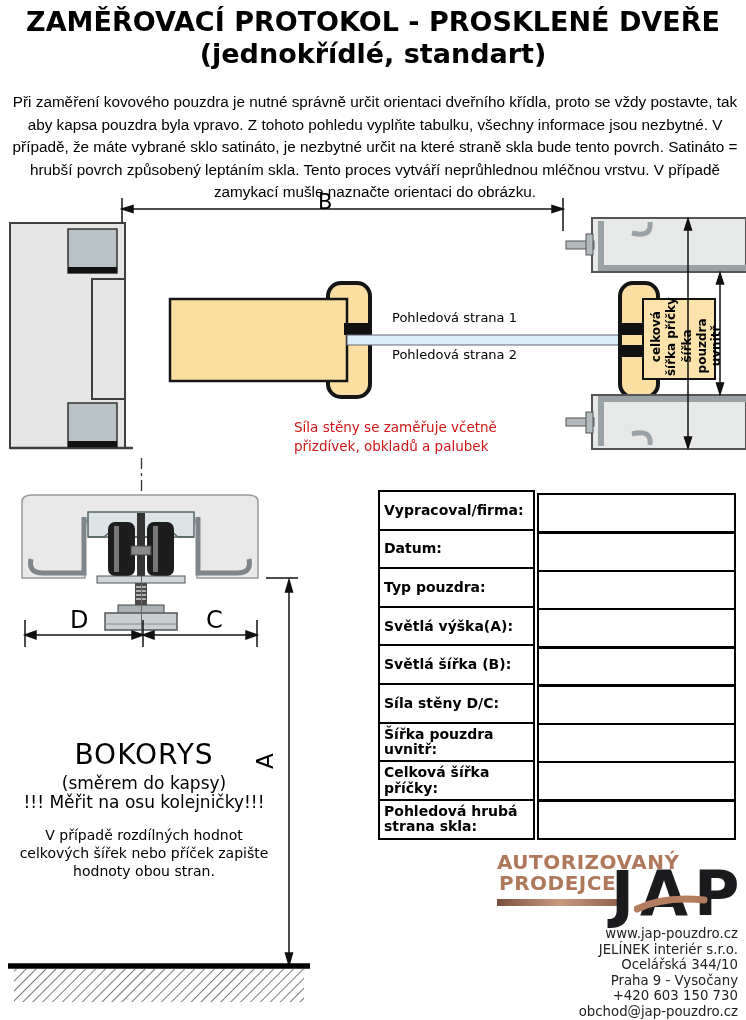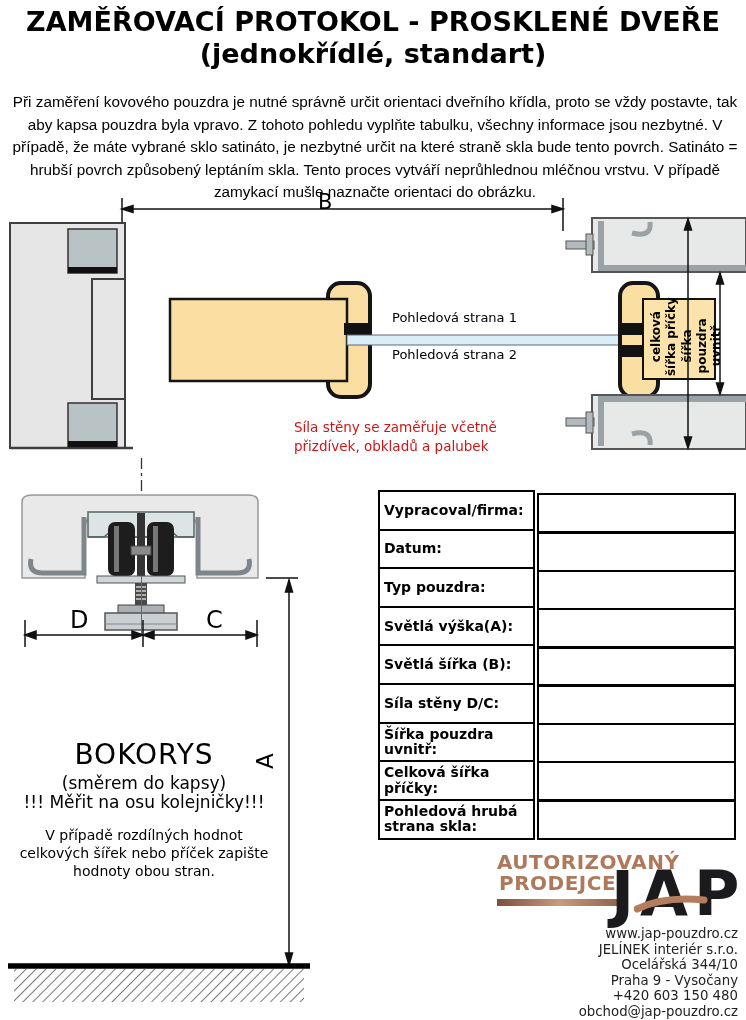--- a/index.html
+++ b/index.html
@@ -240,17 +240,17 @@
   <div class="abs copper-bar"></div>
   <div class="abs jap">JAP</div>
   <svg class="abs" style="left:634px;top:893px" width="74" height="22" viewBox="0 0 74 22">
     <path d="M 3,16 Q 30,3 70,7" fill="none" stroke="#b57d5f" stroke-width="7" stroke-linecap="round"></path>
   </svg>
   <div class="abs contact">
     <div>www.jap-pouzdro.cz</div>
     <div>JELÍNEK interiér s.r.o.</div>
     <div>Ocelářská 344/10</div>
     <div>Praha 9 - Vysočany</div>
-    <div>+420 603 150 480</div>
+    <div>+420 603 150 730</div>
     <div>obchod@jap-pouzdro.cz</div>
   </div>
 
 </div>
 
 </body></html>

